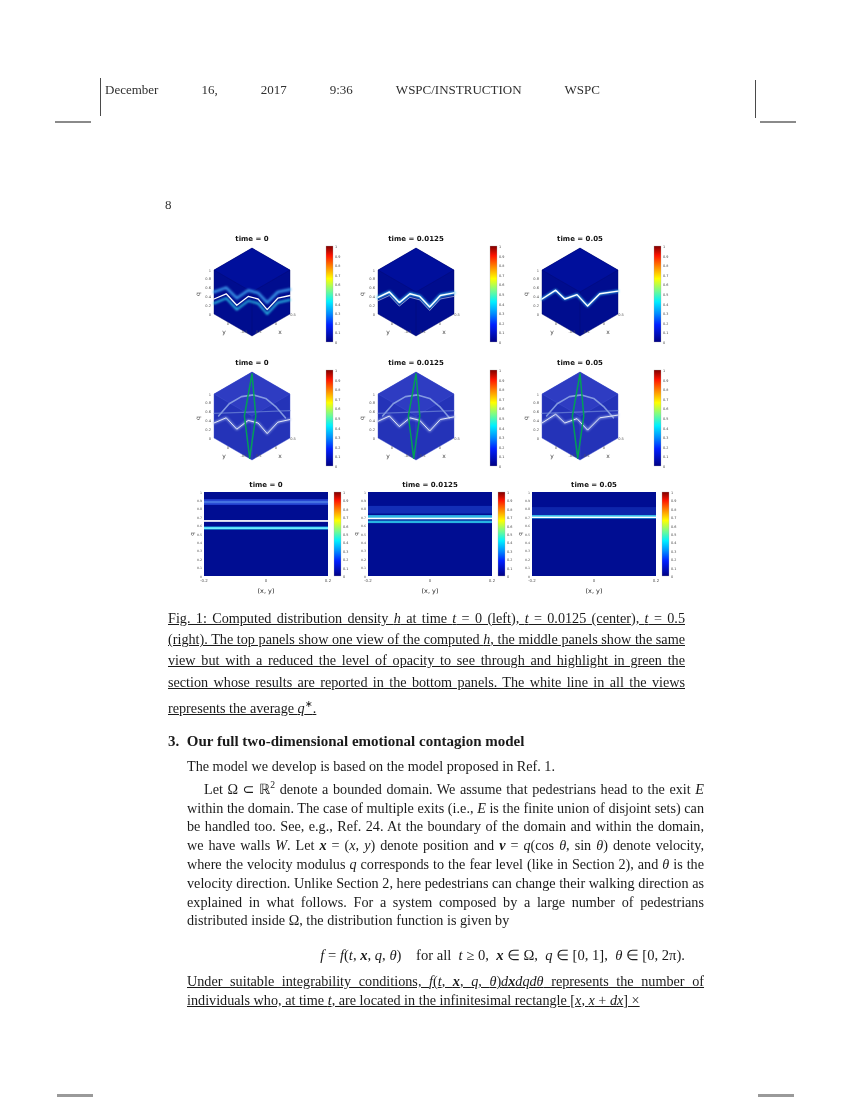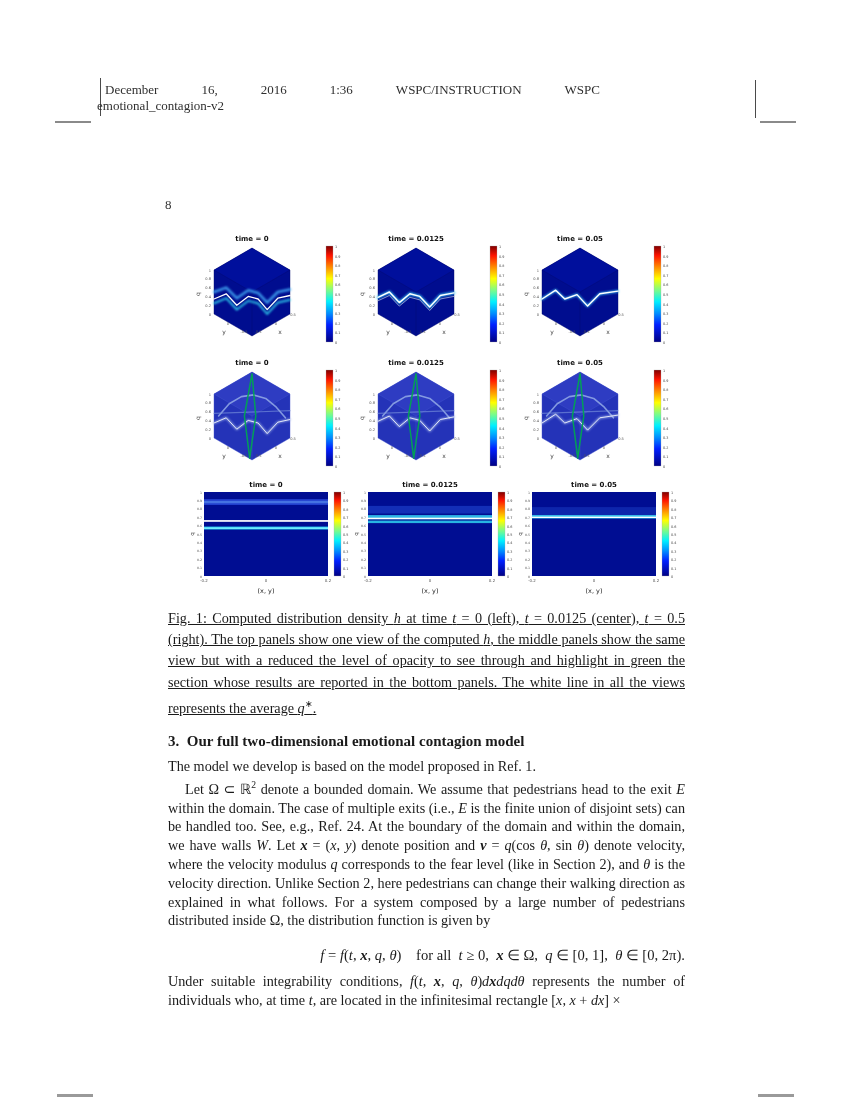--- a/index.html
+++ b/index.html
@@ -6,21 +6,21 @@
   .page{position:relative;width:850px;height:1100px;background:#ffffff;overflow:hidden;
         font-family:"Liberation Serif",serif;color:#1a1a1a;}
   .abs{position:absolute;}
   .rule-v{width:1px;background:#4a4a4a;}
   .dash-h{height:2px;background:#8a8a8a;}
   .hdr{font-size:13px;color:#2f2f2f;}
   .hdr-line1{display:flex;justify-content:space-between;}
   .pagenum{font-size:13px;color:#333;}
   .caption{font-size:14.2px;line-height:21.2px;text-align:justify;text-decoration:underline;}
   .heading{font-size:15px;font-weight:bold;}
-  .bodytxt{font-size:14.2px;line-height:18.8px;text-align:justify;}
+  .bodytxt{font-size:14.2px;line-height:18.8px;text-align:justify;margin-left:19px;}
   .indent{text-indent:17px;}
   .eq{font-size:14.6px;text-align:right;}
   sup{font-size:0.68em;}
   .panel{position:absolute;}
 </style>
 </head>
 <body>
 
 <div class="page">
 
@@ -50,26 +50,25 @@
   <div class="abs rule-v" style="left:755px;top:80px;height:38px;"></div>
   <div class="abs dash-h" style="left:55px;top:121px;width:36px;"></div>
   <div class="abs dash-h" style="left:760px;top:121px;width:36px;"></div>
   <div class="abs dash-h" style="left:57px;top:1094px;width:36px;height:3px;background:#9a9a9a;"></div>
   <div class="abs dash-h" style="left:758px;top:1094px;width:36px;height:3px;background:#9a9a9a;"></div>
 
   <div class="abs hdr" style="left:105px;top:82px;width:495px;">
     <div class="hdr-line1">
       <span>December</span>
       <span>16,</span>
-      <span>2016</span>
-      <span>1:36</span>
+      <span>2017</span>
+      <span>9:36</span>
       <span>WSPC/INSTRUCTION</span>
       <span>WSPC</span>
     </div>
-    <div style="margin-left:-8px;">emotional_contagion-v2</div>
   </div>
 
   <div class="abs pagenum" style="left:165px;top:197px;">8</div>
 
   <div class="abs" id="figure-grid" style="left:0;top:0;">
       <svg width="166" height="122" class="panel" style="left: 188px; top: 232px;">
         <text x="64" y="9" font-size="7" text-anchor="middle" fill="#111" font-family="&quot;DejaVu Sans&quot;,sans-serif" font-weight="bold">time = 0</text>
         <polygon points="64,16 26,38 26,82 64,104 102,82 102,38" fill="#000d8f"></polygon>
         <polygon points="64,16 26,38 64,60 102,38" fill="#000f9c"></polygon>
         <path d="M64,16 L26,38 L26,82 L64,104 L102,82 L102,38 Z M26,38 L64,60 L102,38 M64,60 L64,104" fill="none" stroke="#000a70" stroke-width="0.6" opacity="0.7"></path>
@@ -396,15 +395,15 @@
   <div class="abs caption" style="left:168px;top:608px;width:517px;">Fig. 1: Computed distribution density <i>h</i> at time <i>t</i> = 0 (left), <i>t</i> = 0.0125 (center), <i>t</i> = 0.5 (right). The top panels show one view of the computed <i>h</i>, the middle panels show the same view but with a reduced the level of opacity to see through and highlight in green the section whose results are reported in the bottom panels. The white line in all the views represents the average <i>q</i><sup>∗</sup>.</div>
 
   <div class="abs heading" style="left:168px;top:733px;width:517px;">
     <span>3.</span>&nbsp;
     <span>Our full two-dimensional emotional contagion model</span>
   </div>
 
   <div class="abs bodytxt" style="left:168px;top:757px;width:517px;">The model we develop is based on the model proposed in Ref. 1.</div>
   <div class="abs bodytxt indent" style="left:168px;top:776px;width:517px;">Let Ω ⊂ ℝ<sup>2</sup> denote a bounded domain. We assume that pedestrians head to the exit <i>E</i> within the domain. The case of multiple exits (i.e., <i>E</i> is the finite union of disjoint sets) can be handled too. See, e.g., Ref. 24. At the boundary of the domain and within the domain, we have walls <i>W</i>. Let <b><i>x</i></b> = (<i>x</i>, <i>y</i>) denote position and <b><i>v</i></b> = <i>q</i>(cos <i>θ</i>, sin <i>θ</i>) denote velocity, where the velocity modulus <i>q</i> corresponds to the fear level (like in Section 2), and <i>θ</i> is the velocity direction. Unlike Section 2, here pedestrians can change their walking direction as explained in what follows. For a system composed by a large number of pedestrians distributed inside Ω, the distribution function is given by</div>
   <div class="abs eq" style="left:168px;top:946px;width:517px;"><i>f</i> = <i>f</i>(<i>t</i>, <b><i>x</i></b>, <i>q</i>, <i>θ</i>) &nbsp;&nbsp;&nbsp;for all &nbsp;<i>t</i> ≥ 0, &nbsp;<b><i>x</i></b> ∈ Ω, &nbsp;<i>q</i> ∈ [0, 1], &nbsp;<i>θ</i> ∈ [0, 2π).</div>
-  <div class="abs bodytxt" style="left:168px;top:972px;width:517px;">Under suitable integrability conditions, <i>f</i>(<i>t</i>, <b><i>x</i></b>, <i>q</i>, <i>θ</i>)<i>d</i><b><i>x</i></b><i>dqdθ</i> represents the number of individuals who, at time <i>t</i>, are located in the infinitesimal rectangle [<i>x</i>, <i>x</i> + <i>dx</i>] ×</div>
+  <div class="abs bodytxt" style="left:168px;top:972px;width:517px;text-decoration:underline;">Under suitable integrability conditions, <i>f</i>(<i>t</i>, <b><i>x</i></b>, <i>q</i>, <i>θ</i>)<i>d</i><b><i>x</i></b><i>dqdθ</i> represents the number of individuals who, at time <i>t</i>, are located in the infinitesimal rectangle [<i>x</i>, <i>x</i> + <i>dx</i>] ×</div>
 
 </div>
 
 </body></html>

